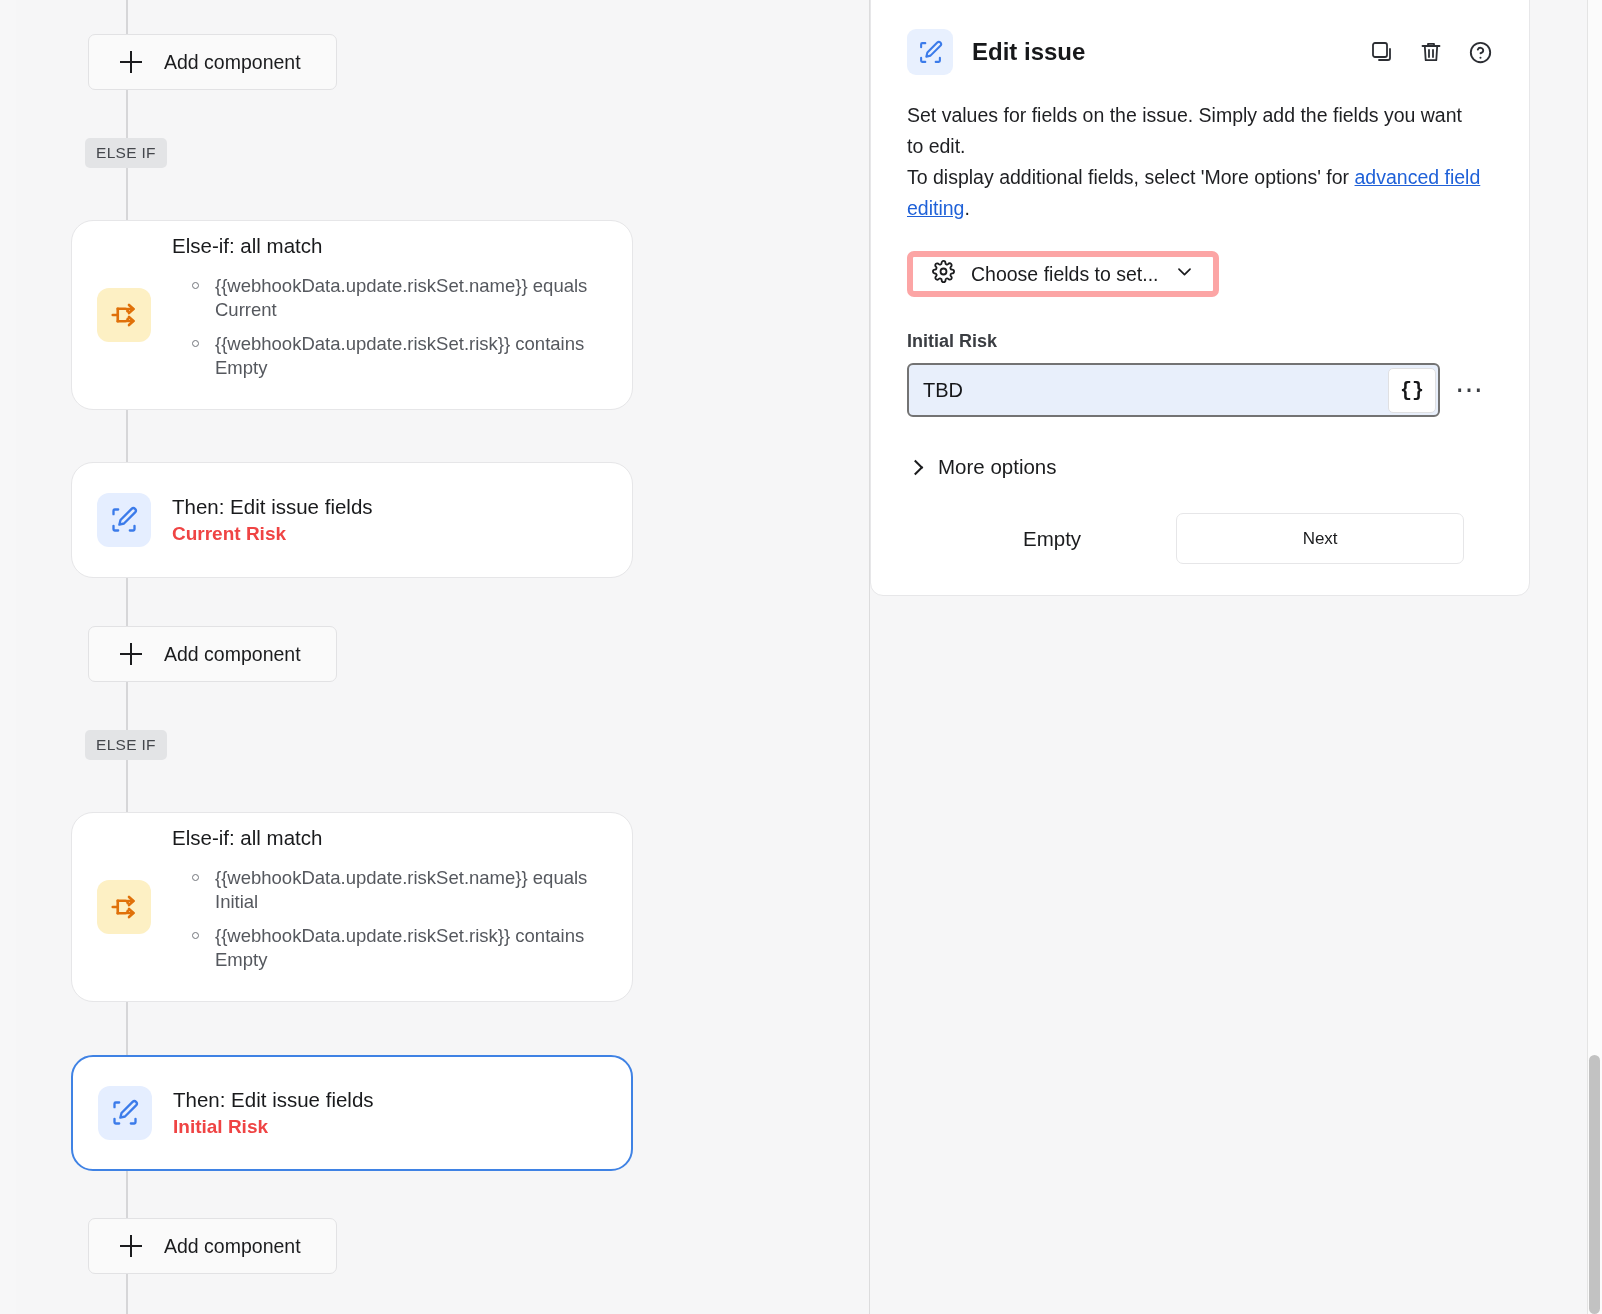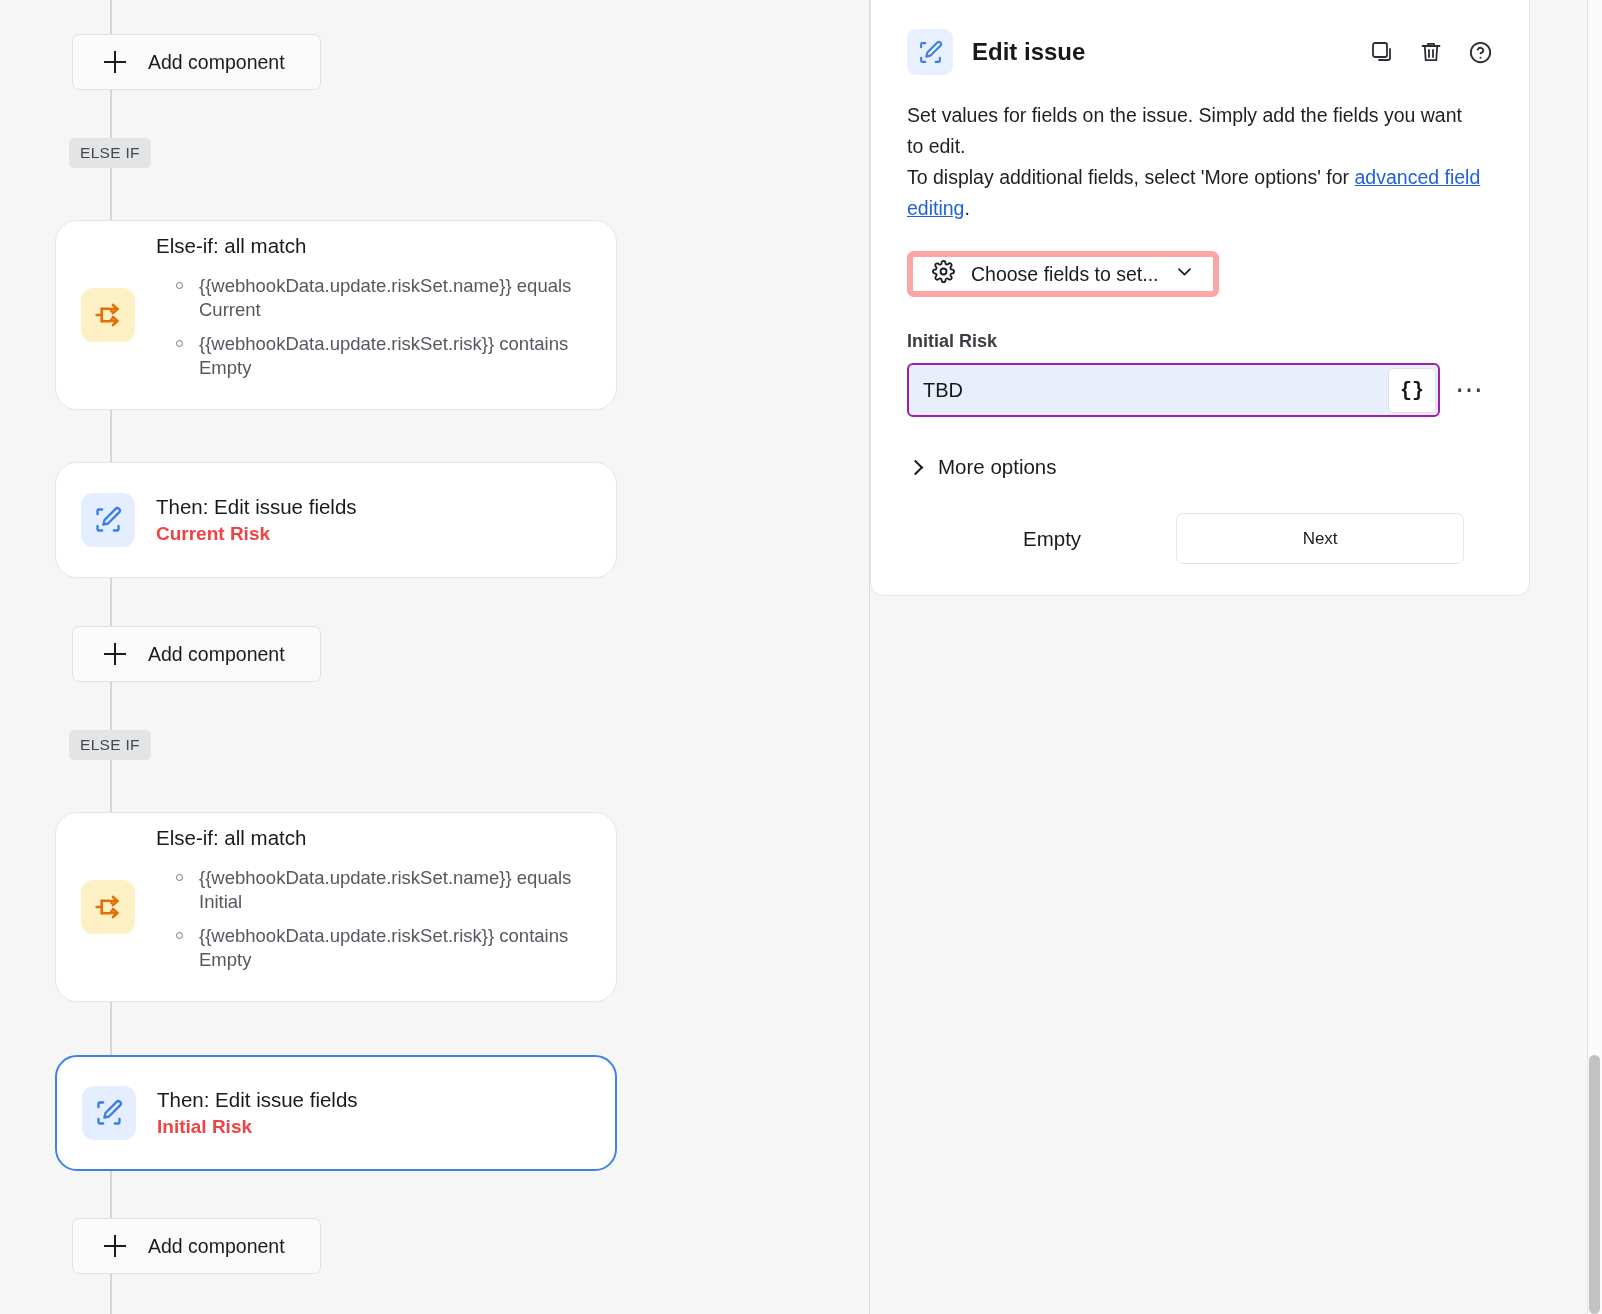--- a/index.html
+++ b/index.html
@@ -12,21 +12,21 @@
     font-family: "Liberation Sans", sans-serif;
     background: #f7f7f8;
     overflow: hidden;
     position: relative;
     -webkit-font-smoothing: antialiased;
   }
 
   
   #workflow-canvas {
     position: absolute;
-    left: 0; top: 0;
+    left: 16px; top: 0;
     width: 870px;
     height: 1314px;
     background: #f6f6f7;
     overflow: hidden;
   }
   #workflow-divider {
     position: absolute;
     left: 869px; top: 0;
     width: 1px; height: 1314px;
     background: #dcdcdd;
@@ -232,21 +232,21 @@
     display: flex;
     align-items: center;
     gap: 15px;
   }
   .field-input-wrap {
     position: relative;
     width: 533px;
     height: 54px;
     box-sizing: border-box;
     background: #e8effb;
-    border: 2px solid #a21caf;
+    border: 2px solid #737373;
     border-radius: 6px;
     display: flex;
     align-items: center;
   }
   .field-input {
     flex: 1;
     border: none;
     outline: none;
     background: transparent;
     font-family: "Liberation Sans", sans-serif;

